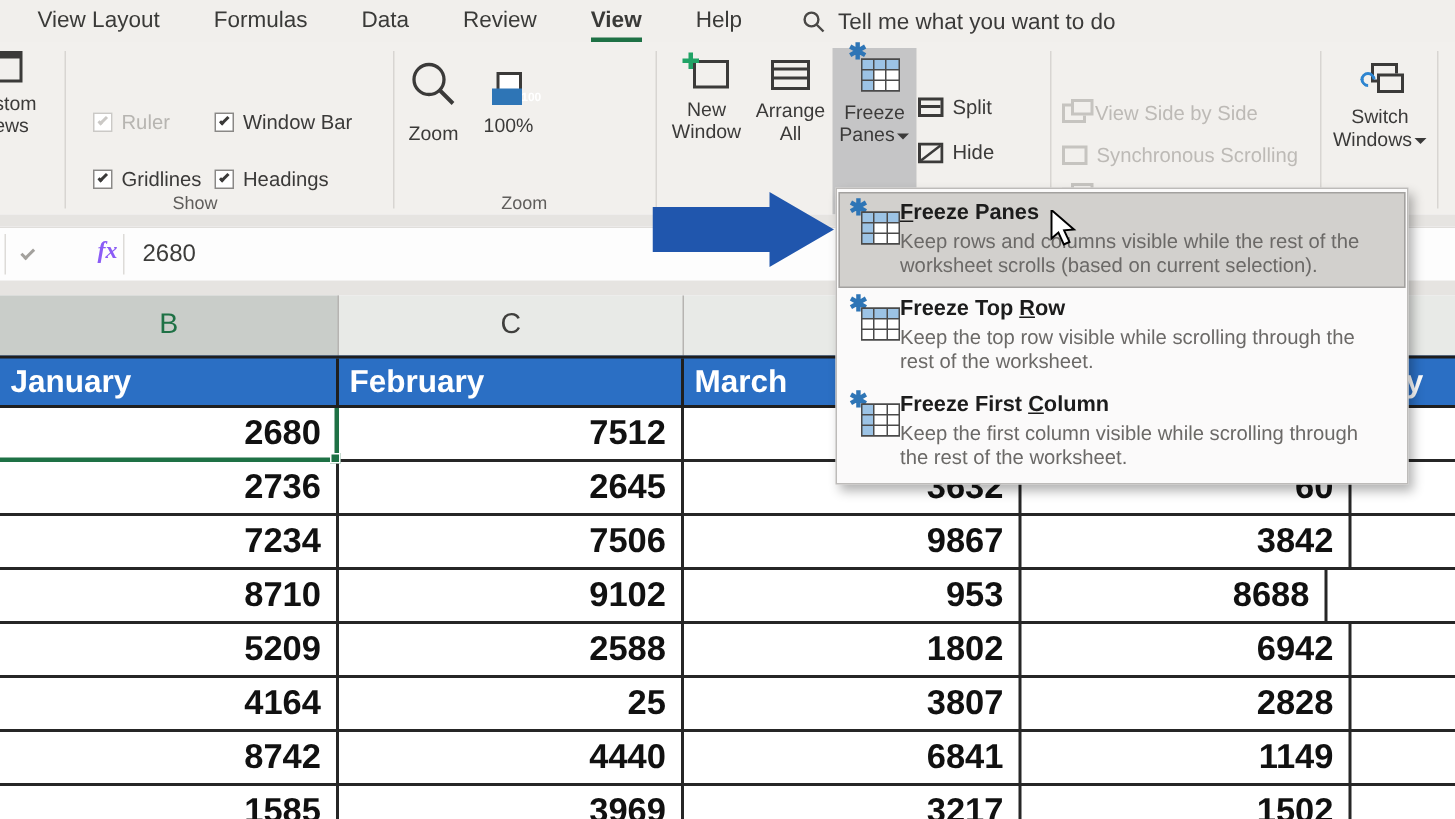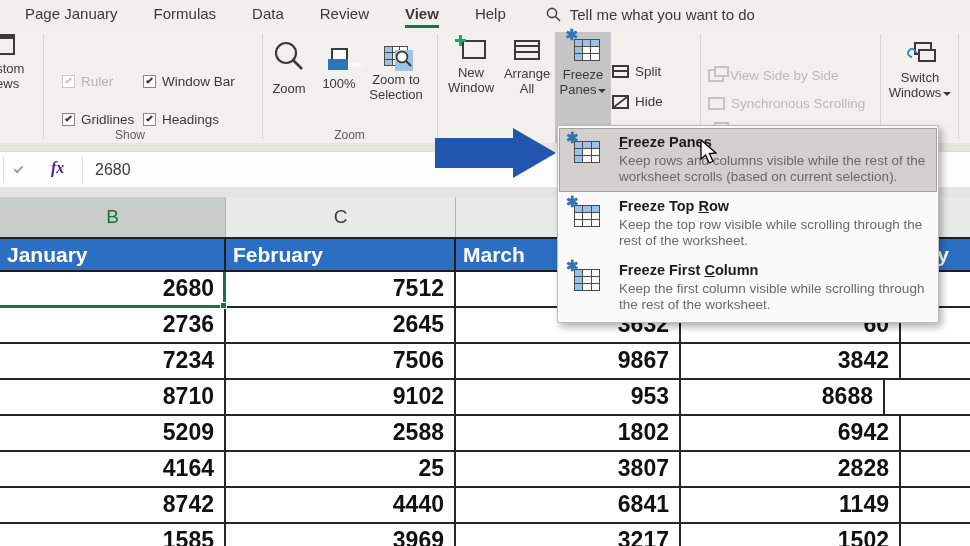--- a/index.html
+++ b/index.html
@@ -88,21 +88,21 @@
   .swic .b2 { position:absolute; right:-2px; top:7px; width:18px; height:13px; border:2px solid #3b3a39; background:#f2f0ed; }
   .swic .swoosh { position:absolute; left:0; top:6px; width:10px; height:10px; border:2px solid #2e85d0;
                   border-right-color:transparent; border-radius:50%; transform:rotate(45deg); }
 
   
   .gap1 { position:absolute; top:143px; left:0; right:0; height:8px; background:#e6e4e1; }
   .fbar { position:absolute; top:151px; left:0; right:0; height:36px; background:#fdfdfd;
           border-top:1px solid #e0dedb; display:flex; align-items:center; }
   .fbar .ldiv { position:absolute; top:4px; bottom:4px; width:1px; background:#dddbd8; }
   .fcheck { position:absolute; left:14px; top:14px; width:9px; height:5px; border-left:2px solid #a3a19d; border-bottom:2px solid #a3a19d; transform:rotate(-45deg); }
-  .fx { position:absolute; left:51px; top:7px; font-family:"Liberation Serif", serif; font-style:italic; font-weight:700; font-size:16px; color:#4c1d95; }
+  .fx { position:absolute; left:65px; top:7px; font-family:"Liberation Serif", serif; font-style:italic; font-weight:700; font-size:16px; color:#8b5cf6; }
   .fval { position:absolute; left:95px; top:9px; font-size:16px; color:#3c3c3a; }
   .gap2 { position:absolute; top:187px; left:0; right:0; height:10px; background:#e6e4e1; }
 
   
   .colheads { position:absolute; top:197px; left:0; width:970px; height:40px; display:flex; background:#e8eae7; }
   .ch { border-right:1px solid #b6b4b1; display:flex; align-items:center; justify-content:center;
         font-size:19px; color:#3f3f3d; }
   .ch.sel { background:#c9cdc9; color:#1e7145; }
 
   .grid { position:absolute; top:237px; left:0; width:970px; }
@@ -114,39 +114,39 @@
            line-height:33px; border-right:2px solid #262626; overflow:hidden; }
   .lastcol { border-right:none !important; }
 
   .sel-right  { position:absolute; left:223px; top:272px; width:3px;  height:34px; background:#1e7145; z-index:2; }
   .sel-bottom { position:absolute; left:0;     top:305px; width:226px; height:3px; background:#1e7145; z-index:2; }
   .sel-handle { position:absolute; left:220px; top:302px; width:7px; height:7px; background:#1e7145; border:1px solid #fff; z-index:2; }
 
   
   .menu { position:absolute; left:557px; top:125px; width:382px; background:#fbfafa;
           border:1px solid #bdbbb9; box-shadow:3px 4px 7px rgba(0,0,0,.3); padding:2px 1px; z-index:5; }
-  .mitem { display:flex; gap:19px; padding:5px 4px 7px 7px; border:1px solid transparent; }
+  .mitem { display:flex; gap:0; padding:5px 4px 7px 7px; border:1px solid transparent; }
   .mitem.hl { background:#d2d0cd; border-color:#a3a19f; }
   .mtxt { flex:1; }
   .mtitle { font-size:14.5px; font-weight:700; color:#1c1c1c; line-height:17px; }
   .mtitle .ul { text-decoration:underline; }
   .mdesc { font-size:13.5px; color:#6b6967; line-height:15.5px; margin-top:2px; max-width:322px; }
 
   
   .bigarrow { position:absolute; left:435px; top:127px; z-index:6; }
   .cursor { position:absolute; left:700px; top:140px; z-index:9; }
   .ribbon-rdiv { left:958px; }
 </style>
 </head>
 <body>
 
 <div class="screen">
 
   <div class="tabrow">
-    <div class="tab">Page January</div>
+    <div class="tab">View Layout</div>
     <div class="tab">Formulas</div>
     <div class="tab">Data</div>
     <div class="tab">Review</div>
     <div class="tab active">View</div>
     <div class="tab">Help</div>
     <div class="tellme">
       <svg width="15" height="15" viewBox="0 0 15 15">
         <circle cx="6" cy="6" r="4.6" fill="none" stroke="#4a4846" stroke-width="1.6"></circle>
         <line x1="9.5" y1="9.5" x2="14" y2="14" stroke="#4a4846" stroke-width="1.6"></line>
       </svg>
@@ -202,41 +202,20 @@
         </svg>
       </span>
       <span>Zoom</span>
     </div>
     <div class="rbtn" style="left:317px; top:16px; width:44px">
       <span class="ic docic" style="margin-top:4px">
         <span class="docbadge">100</span>
       </span>
       <span>100%</span>
     </div>
-    <div class="rbtn" style="left:363px; top:18px; width:66px">
-      <span class="ic ztsic">
-        <span></span>
-          <span></span>
-          <span></span>
-          <span></span>
-          <span></span>
-          <span></span>
-          <span></span>
-          <span></span>
-          <span></span>
-        <span class="ztsmag">
-          <svg width="18" height="18" viewBox="0 0 18 18">
-            <circle cx="7" cy="7" r="5.4" fill="#fff" stroke="#3b3a39" stroke-width="1.8"></circle>
-            <line x1="11" y1="11" x2="16" y2="16" stroke="#3b3a39" stroke-width="2"></line>
-          </svg>
-        </span>
-      </span>
-      <span>Zoom to</span>
-      <span>Selection</span>
-    </div>
     <div class="grouplabel" style="left:262px; width:175px">Zoom</div>
 
     <div class="rbtn" style="left:443px; top:12px; width:56px">
       <span class="ic nwic">
           <span class="nwplus"></span>
         </span>
       <span>New</span>
       <span>Window</span>
     </div>
     <div class="rbtn" style="left:499px; top:12px; width:56px">

